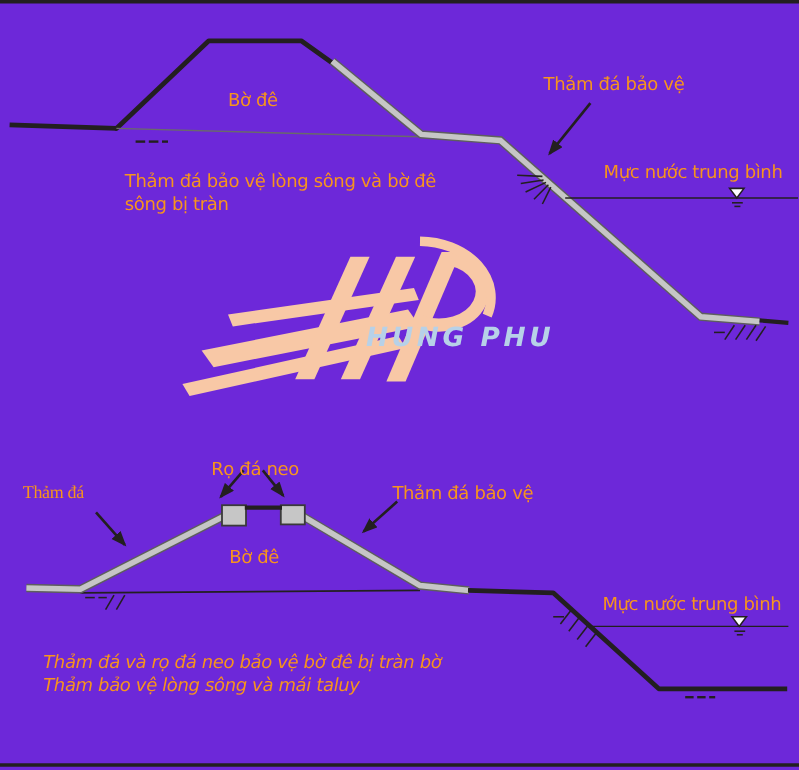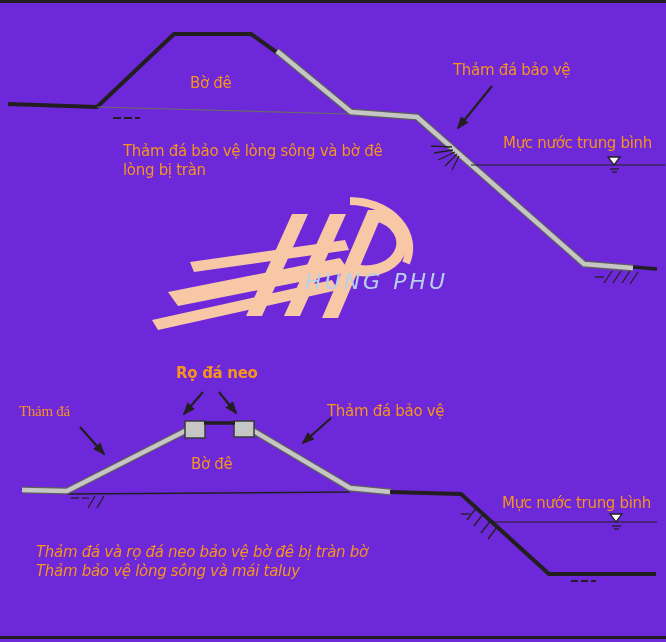--- a/index.html
+++ b/index.html
@@ -15,21 +15,21 @@
     position:relative;width:666px;height:642px;background:#6d28d9;overflow:hidden;
     font-family:"DejaVu Sans","Liberation Sans",sans-serif;
   }
   .stage svg{position:absolute;left:0;top:0;}
   .label{
     position:absolute;color:var(--orange);font-size:15px;line-height:19px;
     white-space:nowrap;letter-spacing:-0.3px;
   }
   .wm-brand{
     position:absolute;left:305px;top:269px;color:var(--wm-blue);
-    font-size:22px;font-weight:normal;font-style:italic;letter-spacing:3px;white-space:nowrap;
+    font-size:22px;font-weight:bold;font-style:italic;letter-spacing:3px;white-space:nowrap;
   }
   .wm-site{
     position:absolute;left:303px;top:293px;color:#F7BE9C;
     font-size:13.5px;font-weight:bold;letter-spacing:0.4px;white-space:nowrap;
   }
 </style>
 </head>
 <body>
 
 <div class="stage">
@@ -164,28 +164,28 @@
       </g>
     </g>
   </svg>
 
   <div class="label" style="left:190px;top:74px;">Bờ đê</div>
 
   <div class="label" style="left:453px;top:61px;">Thảm đá bảo vệ</div>
 
   <div class="label" style="left:503px;top:134px;">Mực nước trung bình</div>
 
-  <div class="label" style="left:104px;top:142px;margin-left:19px;">
+  <div class="label" style="left:104px;top:142px;">
     <div>Thảm đá bảo vệ lòng sông và bờ đê</div>
-    <div>lòng bị tràn</div>
+    <div>sông bị tràn</div>
   </div>
 
   <div class="wm-brand">HUNG PHU</div>
 
-  <div class="label" style="left:176px;top:364px;font-weight:bold;">Rọ đá neo</div>
+  <div class="label" style="left:176px;top:382px;">Rọ đá neo</div>
 
   <div class="label" style="left:19px;top:402px;font-family:Liberation Serif, serif;">Thảm đá</div>
 
   <div class="label" style="left:327px;top:402px;">Thảm đá bảo vệ</div>
 
   <div class="label" style="left:191px;top:455px;">Bờ đê</div>
 
   <div class="label" style="left:502px;top:494px;">Mực nước trung bình</div>
 
   <div class="label" style="left:36px;top:543px;font-style:italic;">

